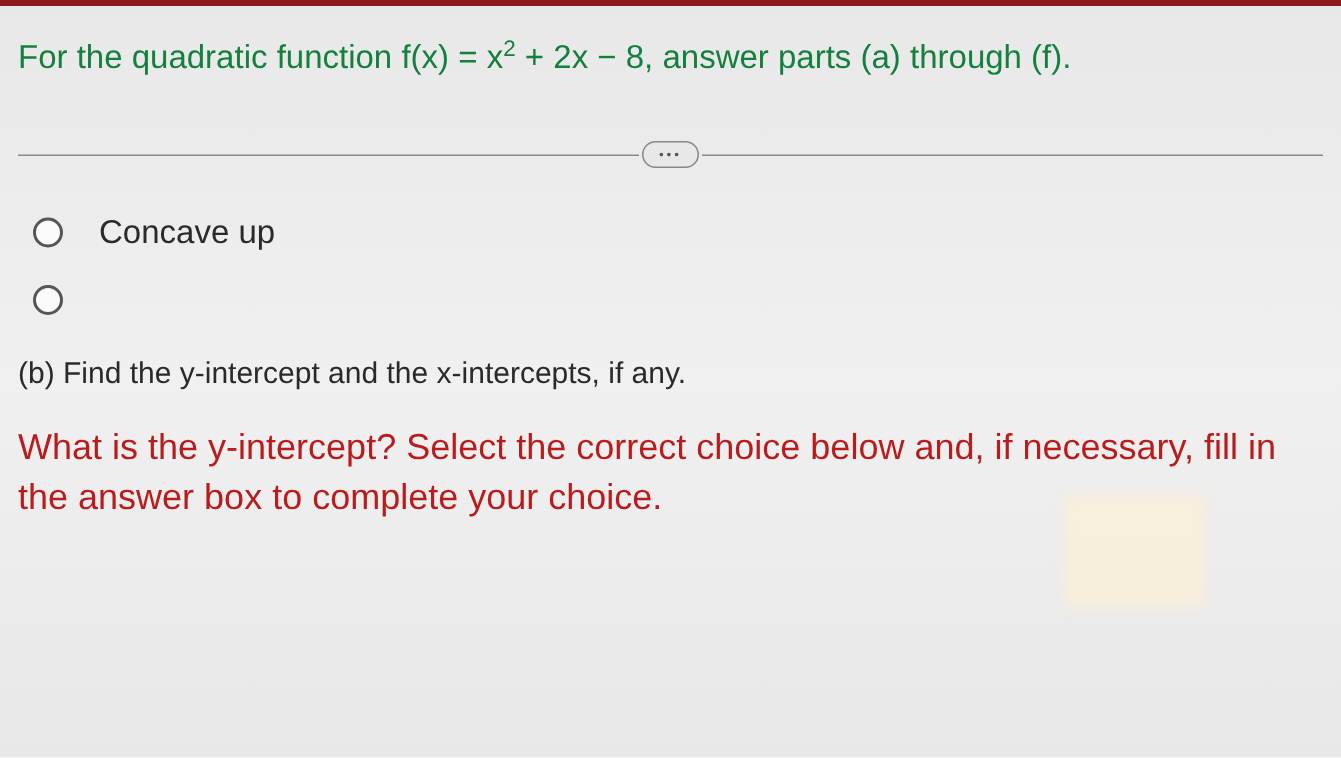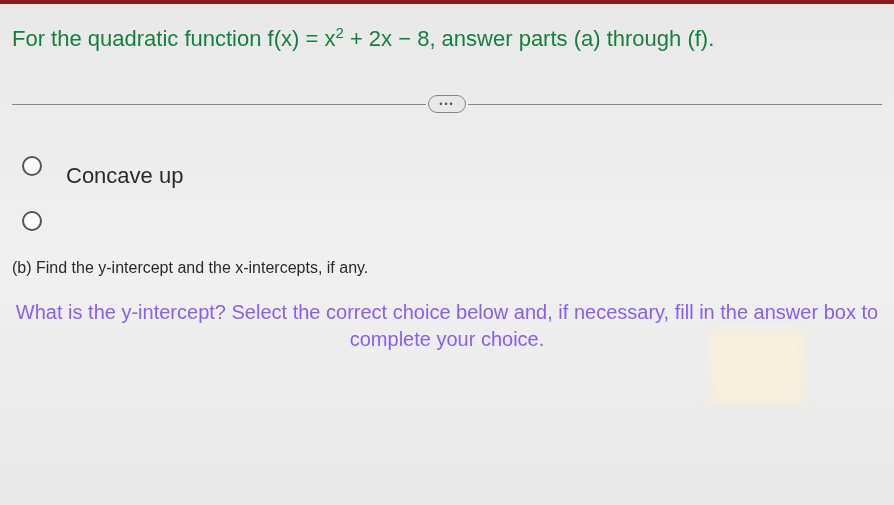--- a/index.html
+++ b/index.html
@@ -78,32 +78,30 @@
       border: 2px solid #555;
       border-radius: 50%;
       margin-right: 24px;
       background: #fafafa;
       cursor: pointer;
       flex-shrink: 0;
     }
     .option-label {
       font-size: 22px;
       color: #2a2a2a;
-      margin-top: 20px;
     }
     .part-b {
-      font-size: 16px;
+      font-size: 20px;
       color: #2a2a2a;
       margin-bottom: 22px;
     }
     .instruction {
-      font-size: 20px;
-      color: #8b5cf6;
+      font-size: 24px;
+      color: #b91c1c;
       line-height: 1.35;
-      text-align: center;
     }
     .highlight-patch {
       position: absolute;
       right: 90px;
       top: 330px;
       width: 95px;
       height: 75px;
       background: rgba(255, 240, 210, 0.6);
       filter: blur(4px);
       pointer-events: none;

